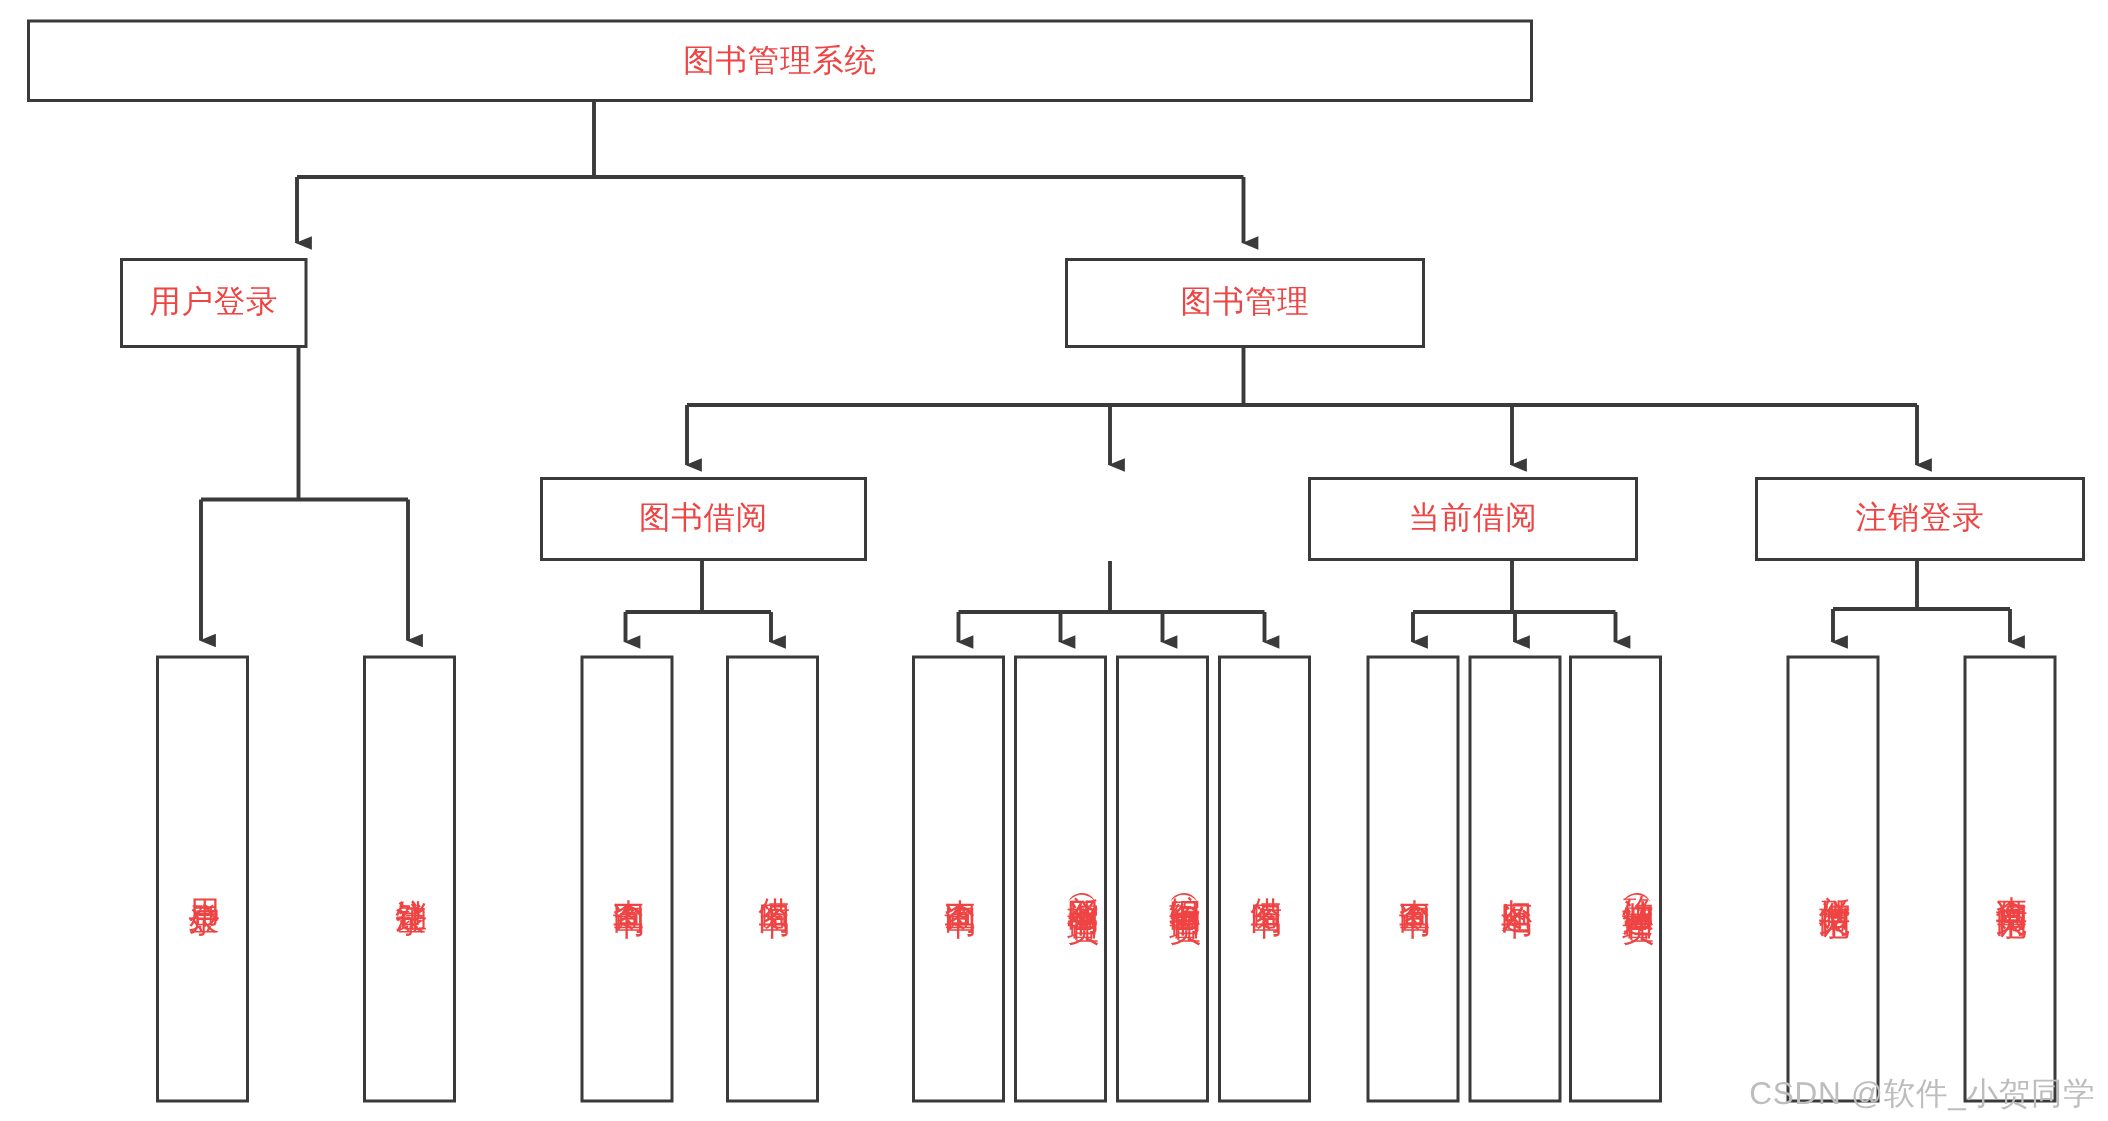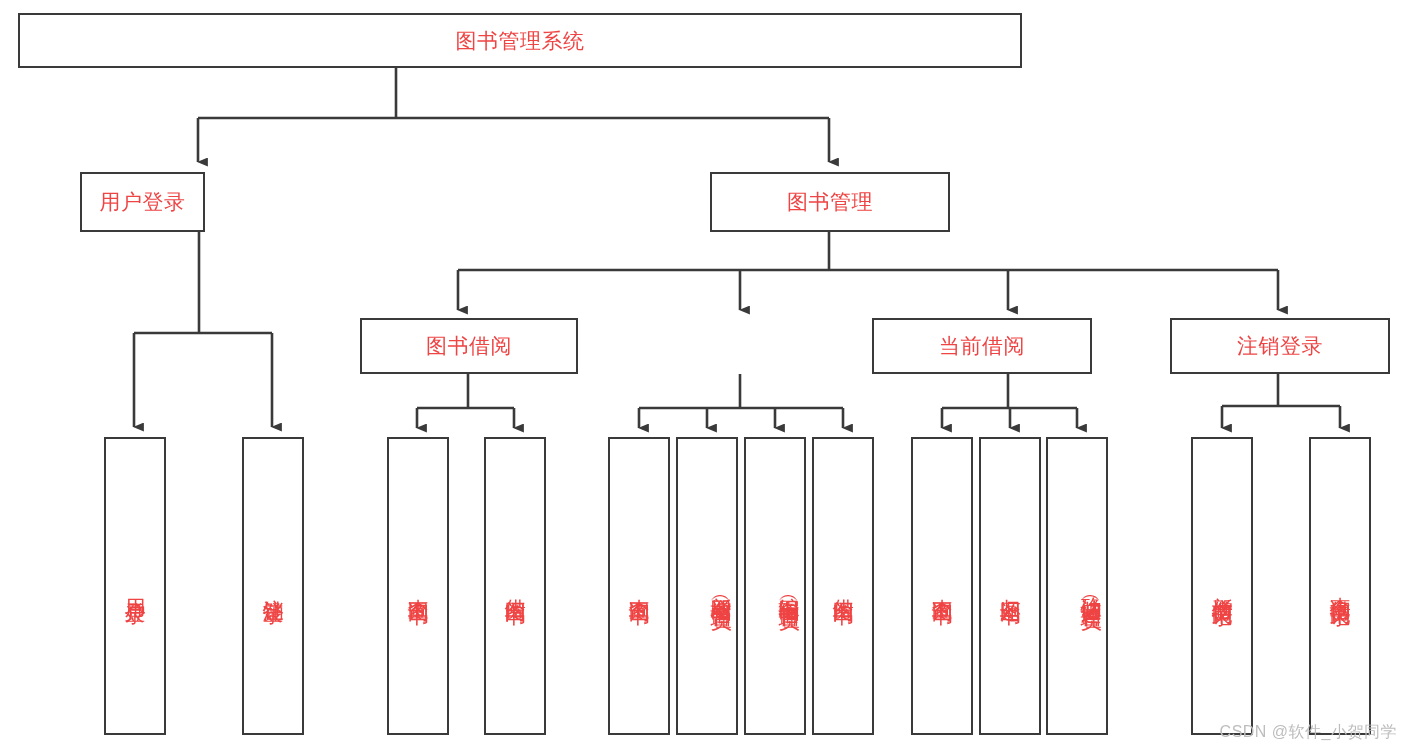--- a/index.html
+++ b/index.html
@@ -55,21 +55,21 @@
     align-items: center;
     padding-top: 0;
   }
   .label {
     display: block;
   }
   #watermark {
     position: absolute;
     right: 8px;
     bottom: 4px;
-    font-size: 16px;
+    font-size: 21px;
     color: #bdbdbd;
     letter-spacing: 0.5px;
     white-space: nowrap;
     user-select: none;
   }
 </style>
 </head>
 <body>
 
 <div id="canvas">

